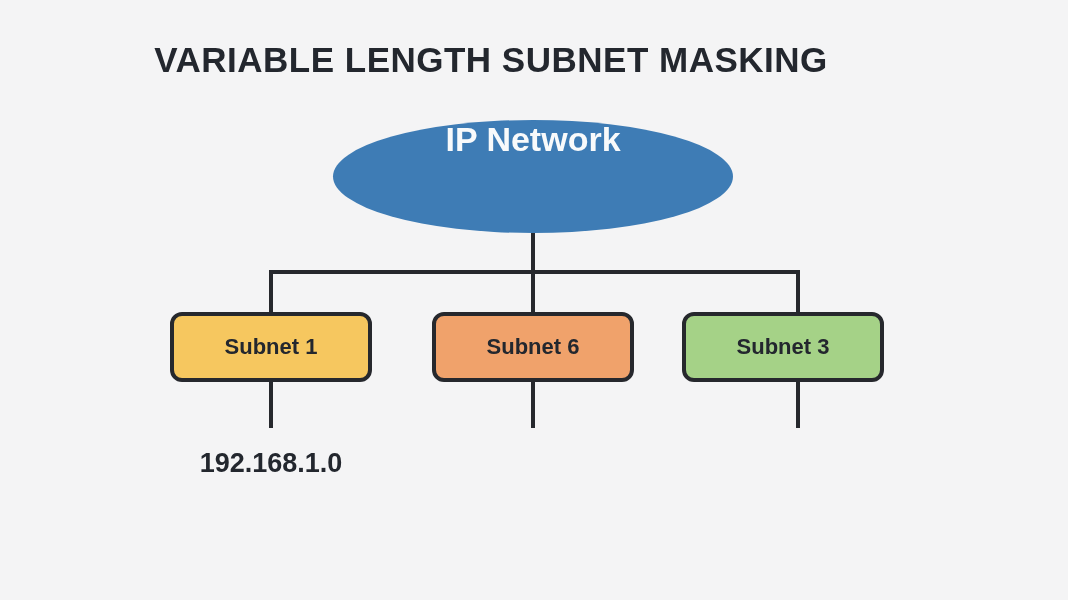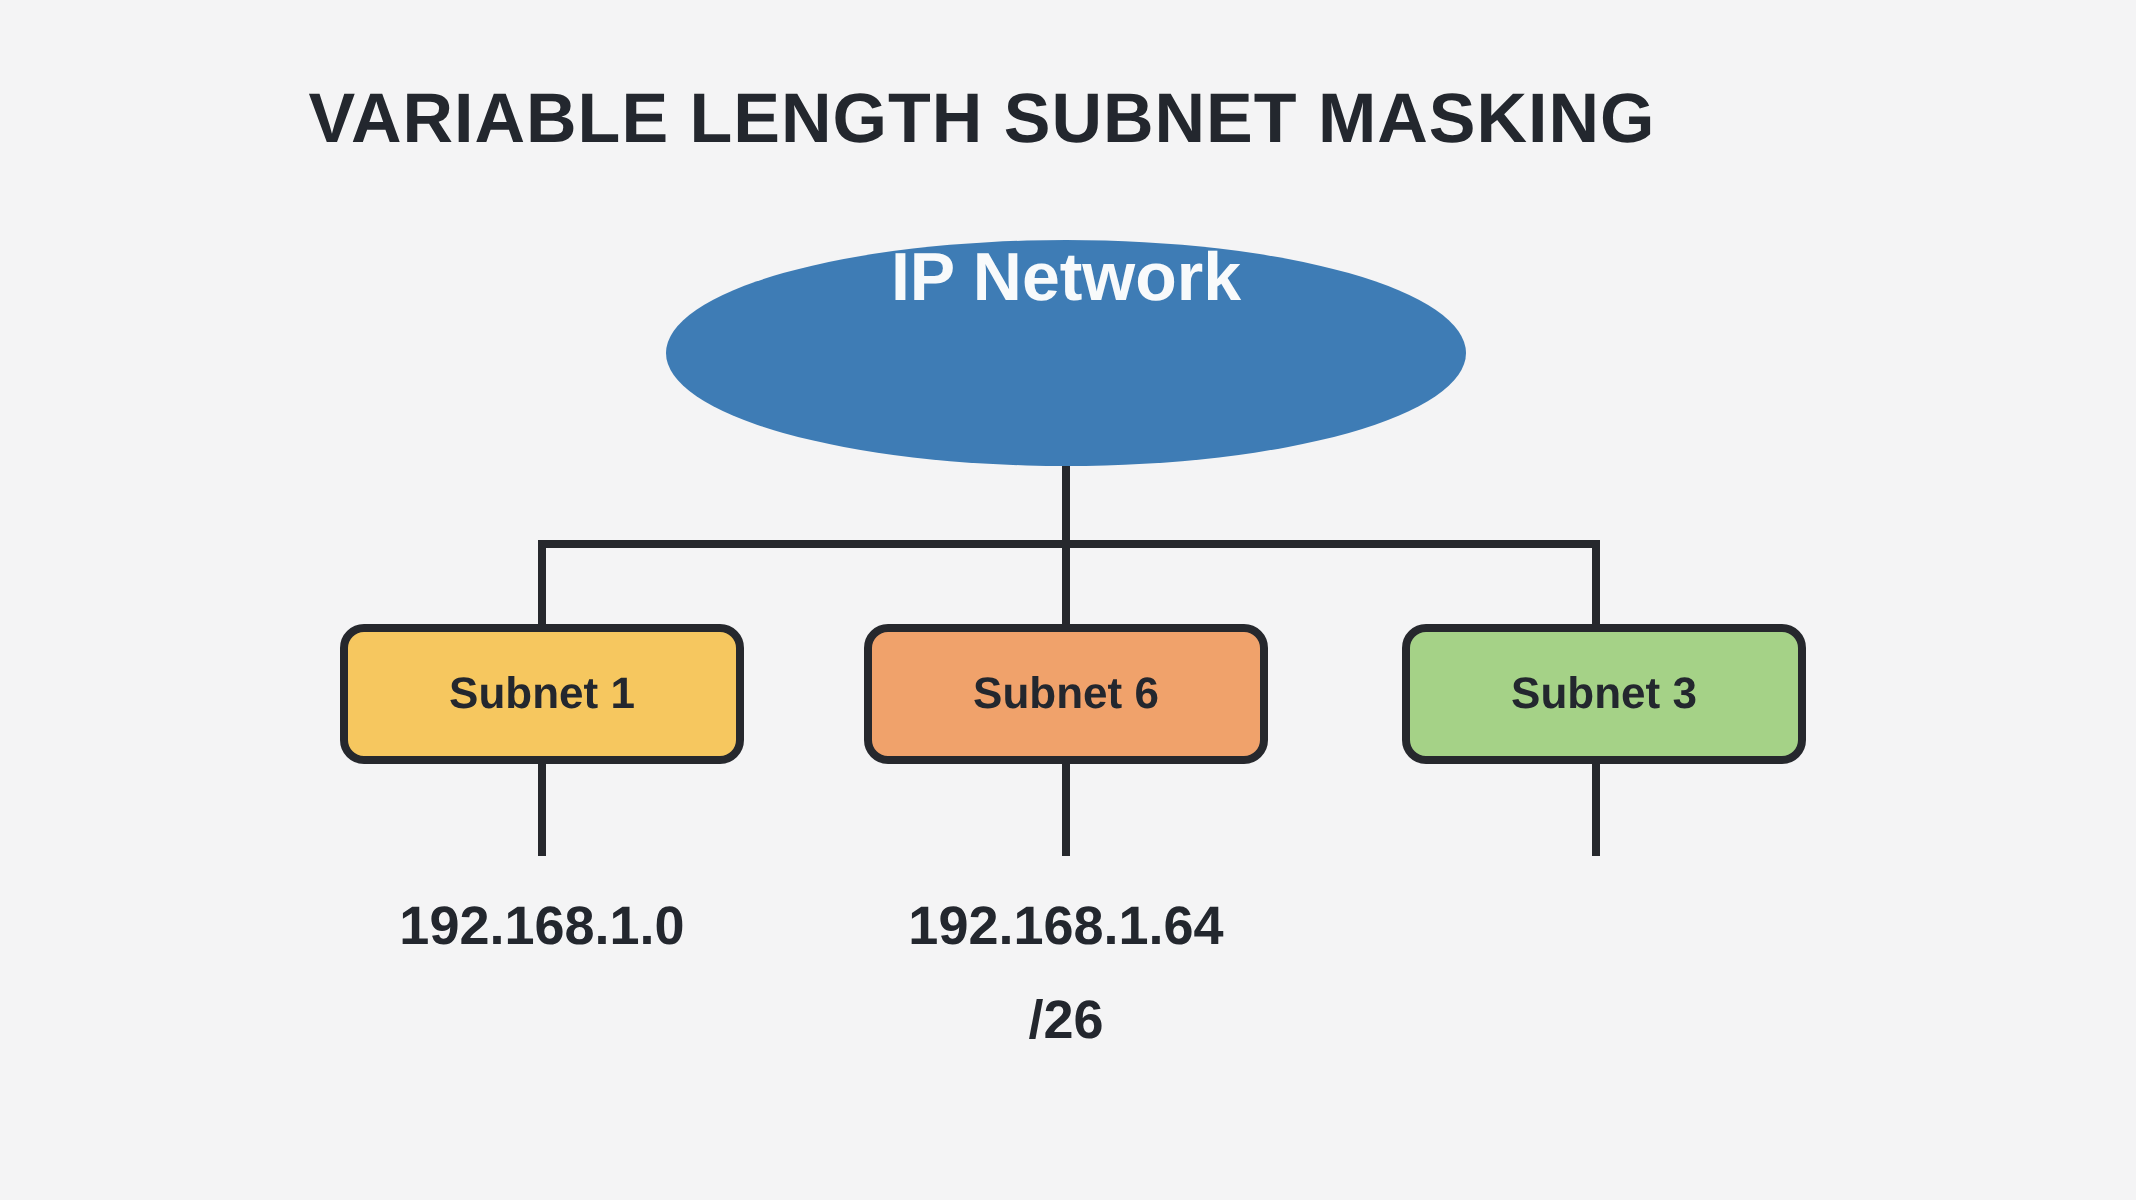--- a/index.html
+++ b/index.html
@@ -69,21 +69,21 @@
     justify-content: center;
     z-index: 2;
   }
   .box span {
     font-size: 22px;
     font-weight: 700;
     color: var(--ink, #23272e);
   }
   .box.c1 { left: 170px; background: var(--subnet1-fill, #f6c75f); }
   .box.c2 { left: 432px; background: var(--subnet2-fill, #f0a26b); }
-  .box.c3 { left: 701px; background: var(--subnet3-fill, #a5d287); }
+  .box.c3 { left: 682px; background: var(--subnet3-fill, #a5d287); }
   .addr {
     position: absolute;
     top: 440px;
     width: 290px;
     text-align: center;
     font-size: 27px;
     font-weight: 700;
     line-height: 47px;
     color: var(--ink, #23272e);
   }
@@ -112,24 +112,20 @@
   <div class="line stem stem-bottom c1"></div>
   <div class="addr c1">
     <div>192.168.1.0</div>
   </div>
 
   <div class="line stem stem-top c2"></div>
   <div class="box c2">
     <span>Subnet 6</span>
   </div>
   <div class="line stem stem-bottom c2"></div>
-  <div class="addr c2">
-    <div>192.168.1.64</div>
-    <div>/26</div>
-  </div>
 
   <div class="line stem stem-top c3"></div>
   <div class="box c3">
     <span>Subnet 3</span>
   </div>
   <div class="line stem stem-bottom c3"></div>
 
 </div>
 
 </body></html>

